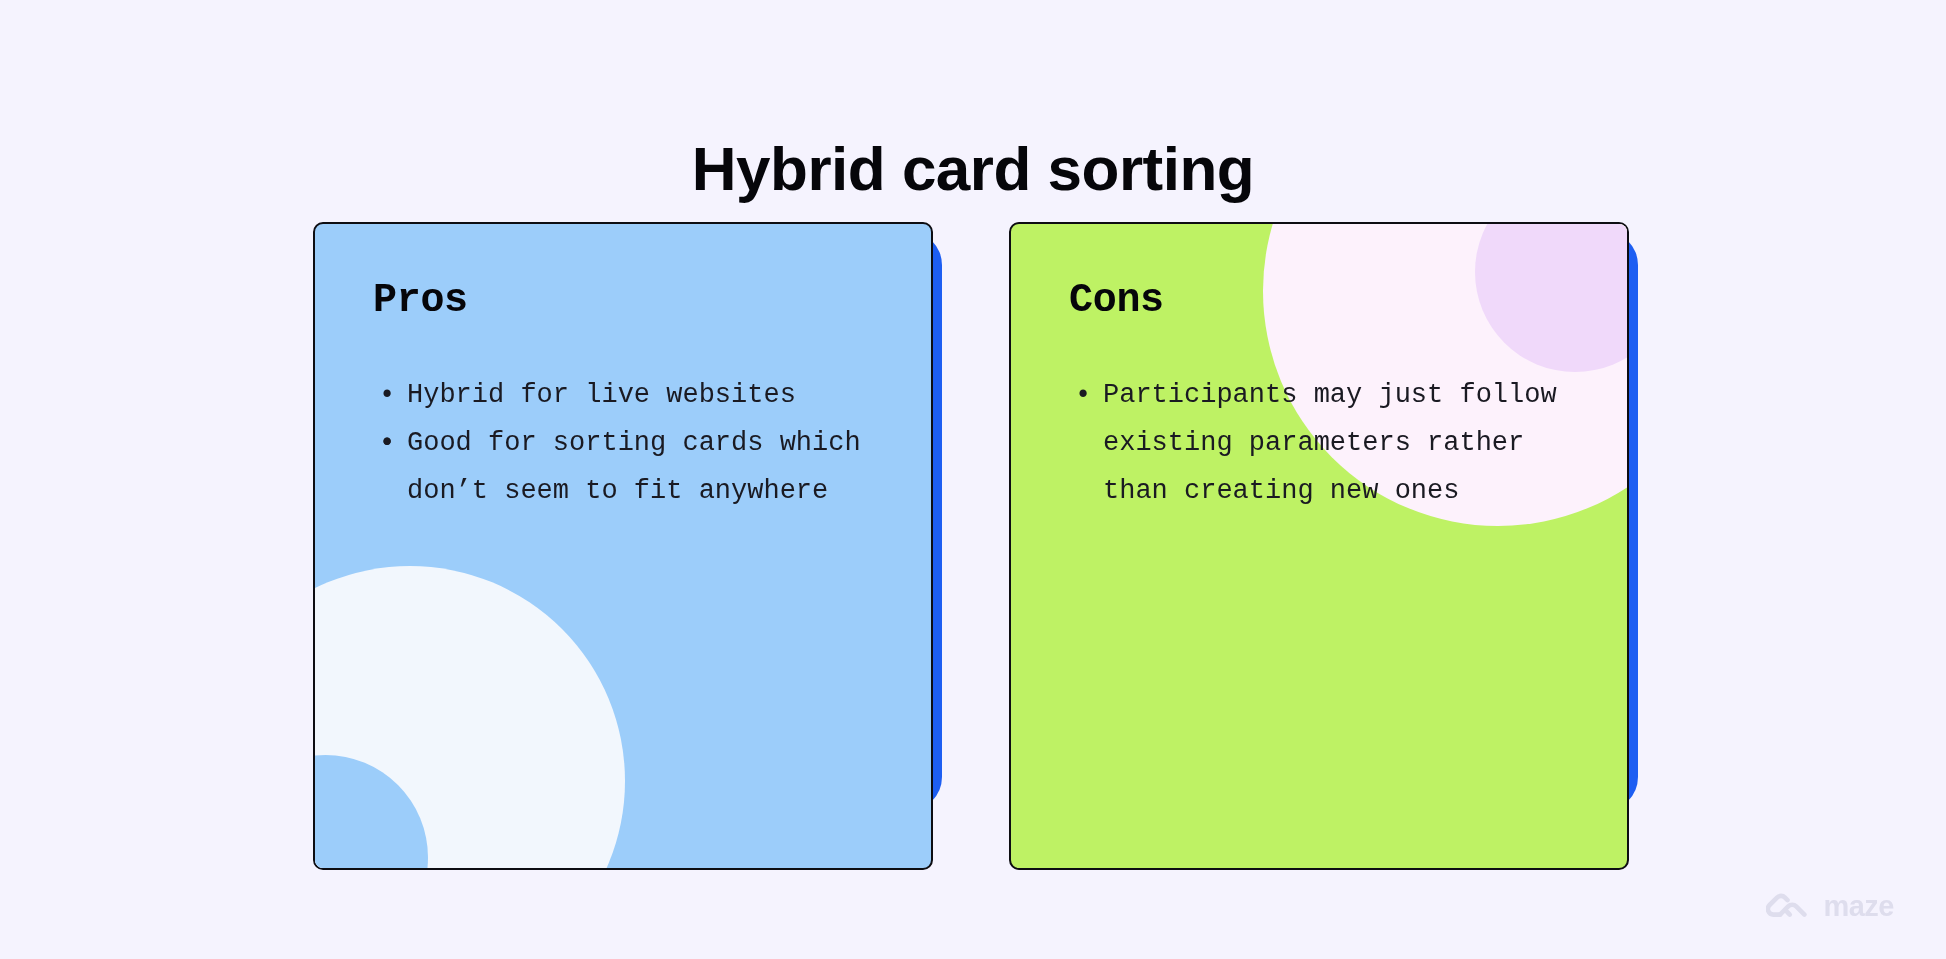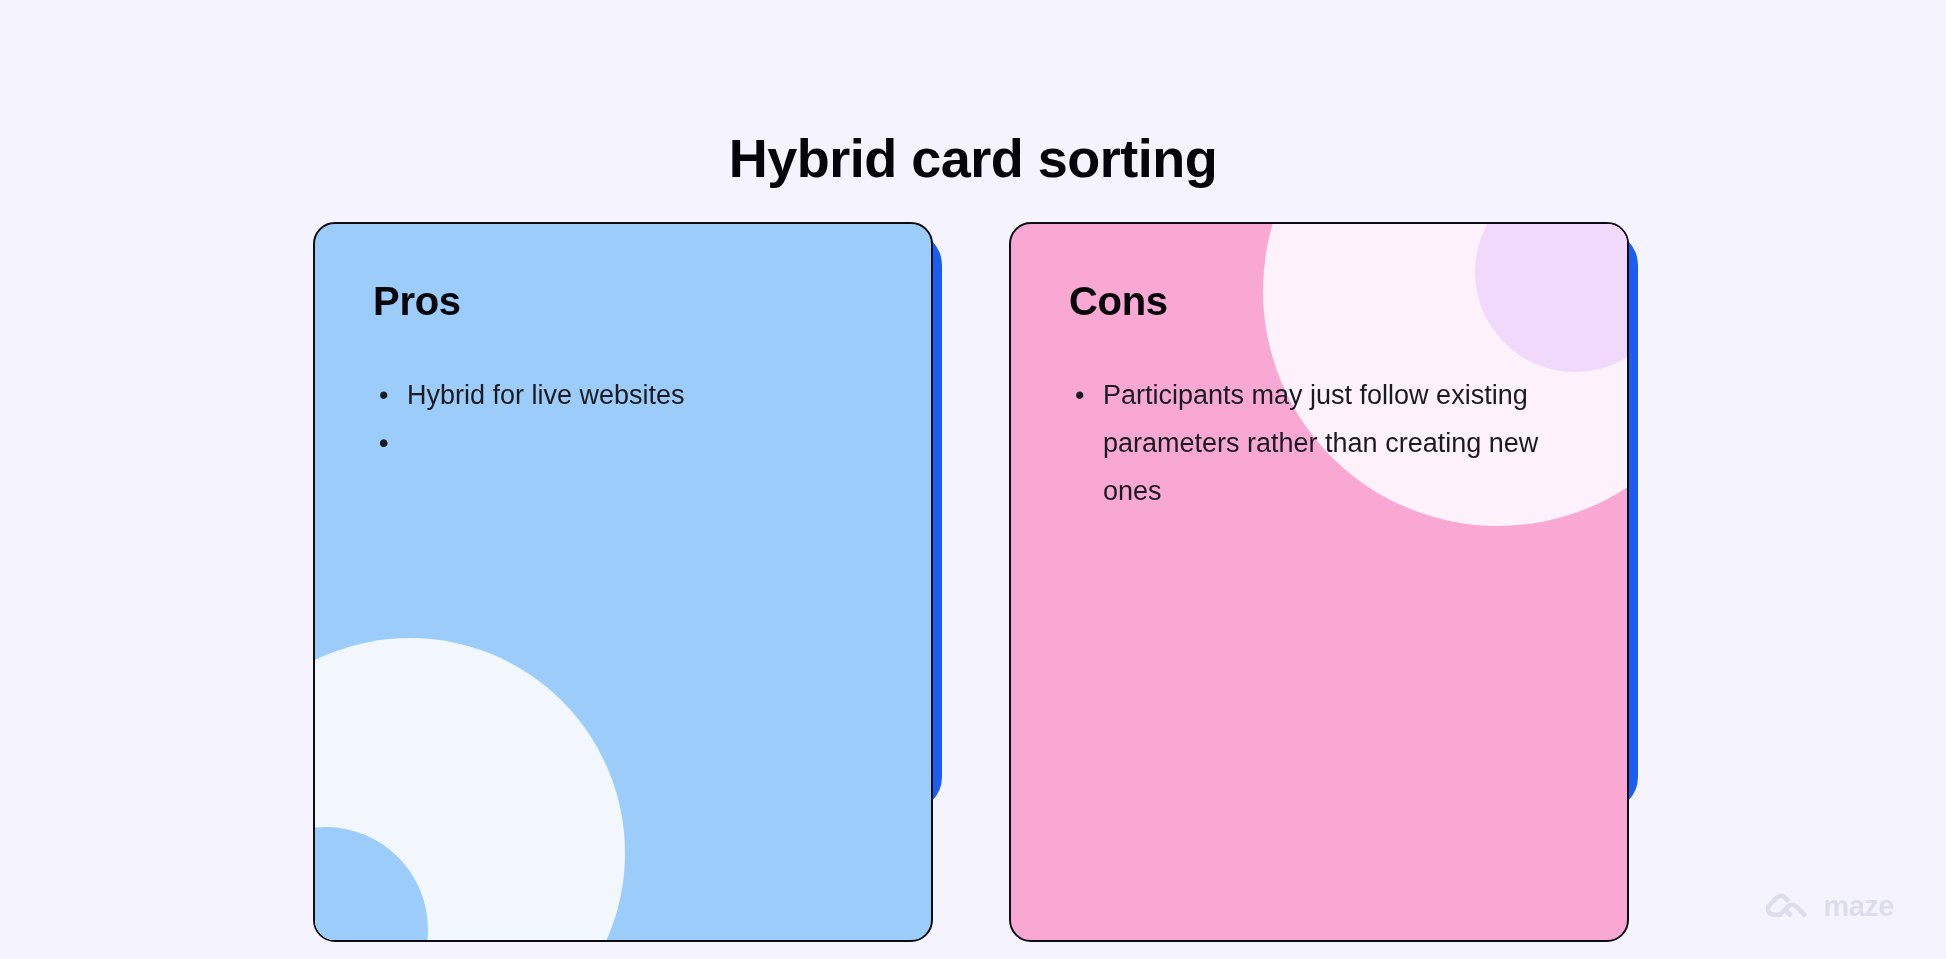--- a/index.html
+++ b/index.html
@@ -23,21 +23,21 @@
     box-sizing: border-box;
   }
 
   
   .slide-title {
     position: absolute;
     top: 93px;
     left: 0;
     width: 1946px;
     text-align: center;
-    font-size: 54px;
+    font-size: 62px;
     font-weight: 700;
     letter-spacing: -0.5px;
     color: #06060a;
     line-height: 1.1;
   }
 
   
   .cards-row {
     position: absolute;
     top: 222px;
@@ -64,28 +64,29 @@
     height: 580px;
     border-radius: 34px;
     background: #1d5ef2;
   }
 
   .card {
     position: absolute;
     left: 0;
     top: 0;
     width: 620px;
-    height: 720px;
-    border-radius: 22px;
+    height: 648px;
+    border-radius: 10px;
     border: 2px solid #0d0d12;
     box-sizing: border-box;
     overflow: hidden;
+    font-family: Liberation Mono, monospace;
   }
   .card.pros { background: #9ccdfa; }
-  .card.cons { background: #f9a8d4; }
+  .card.cons { background: #bef264; }
 
   
   .deco {
     position: absolute;
     border-radius: 50%;
     pointer-events: none;
   }
   
   .deco-pros-outer {
     width: 430px;
@@ -192,20 +193,21 @@
           <ul class="bullet-list">
             <li class="bullet-item">
               <span class="dot">•</span>
               <span>Hybrid for live websites</span>
             </li>
             <li class="bullet-item">
               <span class="dot">•</span>
             </li>
             <li class="bullet-item">
               <span class="dot">•</span>
+              <span>Good for sorting cards which don’t seem to fit anywhere</span>
             </li>
           </ul>
         </div>
       </div>
     </div>
 
     <div class="card-wrap cons">
       <div class="card-shadow"></div>
       <div class="card cons">
         <span class="deco deco-cons-outer"></span>

